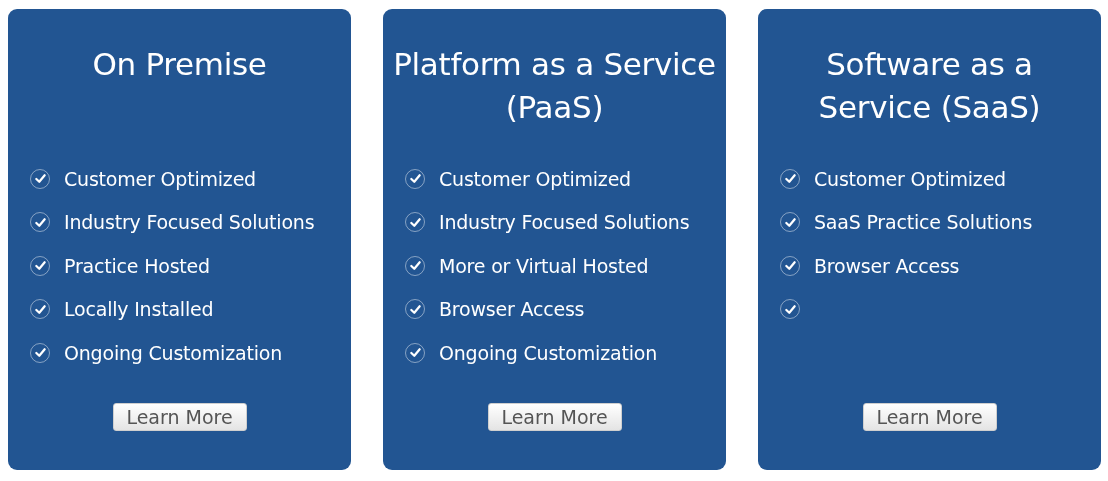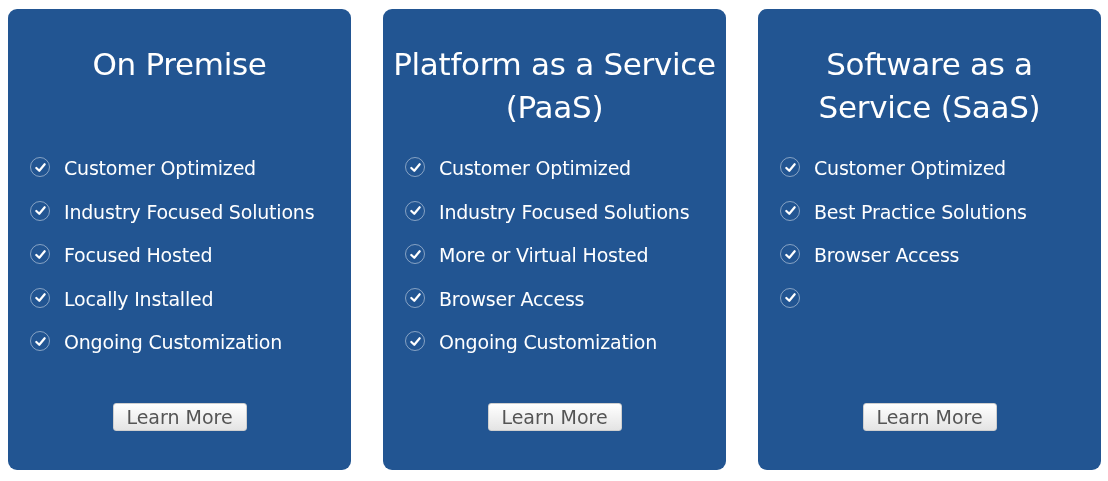--- a/index.html
+++ b/index.html
@@ -1,20 +1,20 @@
 <!DOCTYPE html>
 <html><head>
 <meta charset="utf-8">
 <style>
   html, body { margin:0; padding:0; background:#ffffff; }
   body { width:1108px; height:481px; position:relative; overflow:hidden; font-family:"DejaVu Sans", sans-serif; }
   .card { position:absolute; top:9px; width:343px; height:461px; background:#225592; border-radius:9px; color:#fff; }
   .title { position:absolute; top:34px; left:0; right:0; text-align:center; font-size:31px; line-height:43px; font-weight:normal; letter-spacing:-0.3px; }
   .list { position:absolute; top:148px; left:22px; right:0; margin:0; padding:0; list-style:none; }
-  .list li { display:flex; align-items:flex-start; height:43.5px; font-size:19px; letter-spacing:-0.2px; }
+  .list li { display:flex; align-items:center; height:43.5px; font-size:19px; letter-spacing:-0.2px; }
   .chk { width:20px; height:20px; border-radius:50%; border:1.5px solid rgba(255,255,255,0.45); display:inline-flex; align-items:center; justify-content:center; margin-right:14px; box-sizing:border-box; }
   .chk svg { width:13px; height:13px; }
   .btn { position:absolute; top:394px; left:50%; transform:translateX(-50%); width:134px; height:28px; background:linear-gradient(#ffffff,#e4e4e4); border:1px solid #cfcfcf; border-radius:3px; color:#555; font-size:19px; display:flex; align-items:center; justify-content:center; box-sizing:border-box; cursor:pointer; font-family:"DejaVu Sans", sans-serif; }
 </style>
 </head>
 <body>
 
 <div id="root">
     <div class="card" style="left: 8px;">
       <div class="title">On Premise</div>
@@ -34,21 +34,21 @@
             </svg>
           </span>
           <span>Industry Focused Solutions</span>
         </li>
         <li>
           <span class="chk">
             <svg viewBox="0 0 14 14">
               <path d="M2.5 7.5 L5.7 10.5 L11.5 3.5" fill="none" stroke="#fff" stroke-width="2.4" stroke-linecap="round" stroke-linejoin="round"></path>
             </svg>
           </span>
-          <span>Focused Hosted</span>
+          <span>Practice Hosted</span>
         </li>
         <li>
           <span class="chk">
             <svg viewBox="0 0 14 14">
               <path d="M2.5 7.5 L5.7 10.5 L11.5 3.5" fill="none" stroke="#fff" stroke-width="2.4" stroke-linecap="round" stroke-linejoin="round"></path>
             </svg>
           </span>
           <span>Locally Installed</span>
         </li>
         <li>
@@ -118,21 +118,21 @@
             </svg>
           </span>
           <span>Customer Optimized</span>
         </li>
         <li>
           <span class="chk">
             <svg viewBox="0 0 14 14">
               <path d="M2.5 7.5 L5.7 10.5 L11.5 3.5" fill="none" stroke="#fff" stroke-width="2.4" stroke-linecap="round" stroke-linejoin="round"></path>
             </svg>
           </span>
-          <span>Best Practice Solutions</span>
+          <span>SaaS Practice Solutions</span>
         </li>
         <li>
           <span class="chk">
             <svg viewBox="0 0 14 14">
               <path d="M2.5 7.5 L5.7 10.5 L11.5 3.5" fill="none" stroke="#fff" stroke-width="2.4" stroke-linecap="round" stroke-linejoin="round"></path>
             </svg>
           </span>
           <span>Browser Access</span>
         </li>
         <li>

